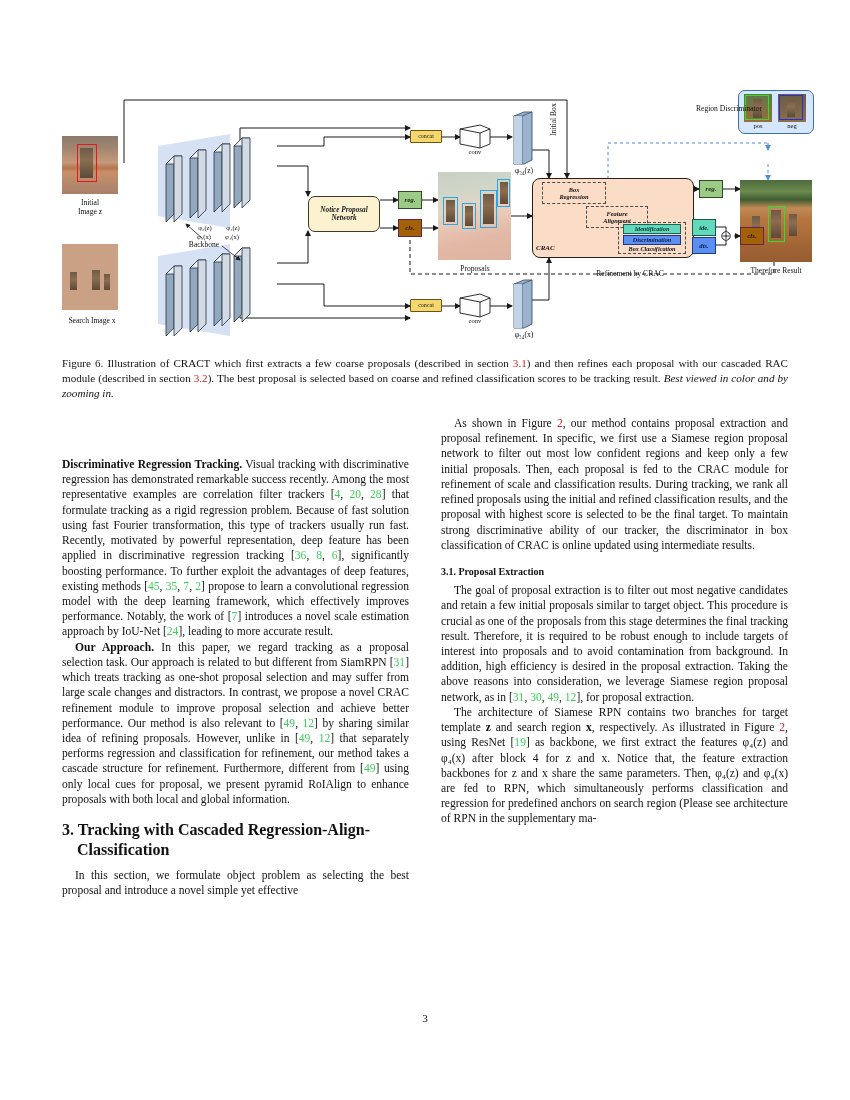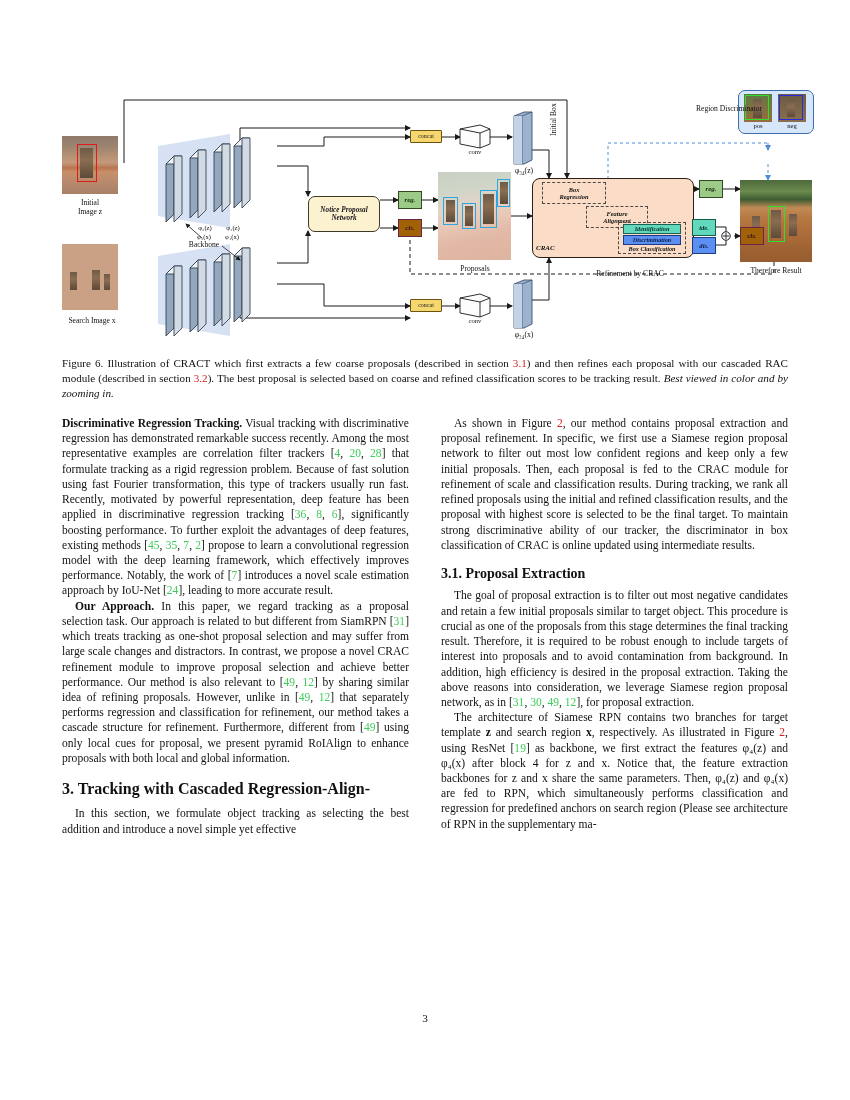--- a/index.html
+++ b/index.html
@@ -182,39 +182,39 @@
     position: absolute;
     top: 416px;
     width: 347px;
     font-size: 11.55px;
     line-height: 1.318;
     text-align: justify;
     text-justify: inter-word;
     hyphens: manual;
     color: #111;
   }
-  .col.left  { left: 62px; }
+  .col.left  { left: 62px; margin-top: 41px; }
   .col.right { left: 441px; }
 
   .col p { margin: 0; text-indent: 13px; }
   .col p.first { text-indent: 0; }
   .col p + p { margin-top: 0; }
 
   .run-in { font-weight: bold; }
 
   h2.sec {
     font-size: 16px;
     font-weight: bold;
     line-height: 1.27;
     margin: 13px 0 7px 0;
     text-align: left;
   }
   h2.sec .hang { display: block; padding-left: 15px; }
   h3.sub {
-    font-size: 14px;
+    font-size: 10px;
     font-weight: bold;
     margin: 12px 0 5px 0;
     text-align: left;
   }
 
   .cite-g { color: #3ecb5a; }
   .cite-r { color: #d32020; }
 
   .pageno {
     position: absolute;
@@ -508,24 +508,25 @@
     <p class="first">
       <span class="run-in">Discriminative Regression Tracking.</span><span><span> Visual tracking with discriminative regression has demonstrated remarkable success recently. Among the most representative examples are correlation filter trackers [</span><span class="cite-g">4</span><span>, </span><span class="cite-g">20</span><span>, </span><span class="cite-g">28</span><span>] that formulate tracking as a rigid regression problem. Because of fast solution using fast Fourier transformation, this type of trackers usually run fast. Recently, motivated by powerful representation, deep feature has been applied in discriminative regression tracking [</span><span class="cite-g">36</span><span>, </span><span class="cite-g">8</span><span>, </span><span class="cite-g">6</span><span>], significantly boosting performance. To further exploit the advantages of deep features, existing methods [</span><span class="cite-g">45</span><span>, </span><span class="cite-g">35</span><span>, </span><span class="cite-g">7</span><span>, </span><span class="cite-g">2</span><span>] propose to learn a convolutional regression model with the deep learning framework, which effectively improves performance. Notably, the work of [</span><span class="cite-g">7</span><span>] introduces a novel scale estimation approach by IoU-Net [</span><span class="cite-g">24</span><span>], leading to more accurate result.</span></span>
     </p>
     <p>
       <span class="run-in">Our Approach.</span><span><span> In this paper, we regard tracking as a proposal selection task. Our approach is related to but different from SiamRPN [</span><span class="cite-g">31</span><span>] which treats tracking as one-shot proposal selection and may suffer from large scale changes and distractors. In contrast, we propose a novel CRAC refinement module to improve proposal selection and achieve better performance. Our method is also relevant to [</span><span class="cite-g">49</span><span>, </span><span class="cite-g">12</span><span>] by sharing similar idea of refining proposals. However, unlike in [</span><span class="cite-g">49</span><span>, </span><span class="cite-g">12</span><span>] that separately performs regression and classification for refinement, our method takes a cascade structure for refinement. Furthermore, different from [</span><span class="cite-g">49</span><span>] using only local cues for proposal, we present pyramid RoIAlign to enhance proposals with both local and global information.</span></span>
     </p>
 
     <h2 class="sec">
       <span>3.</span>
       <span>Tracking with Cascaded Regression-Align-</span>
+      <span class="hang">Classification</span>
     </h2>
 
     <p>
-      <span><span>In this section, we formulate object tracking as selecting the best addition and introduce a novel simple yet effective</span></span>
+      <span><span>In this section, we formulate object problem as selecting the best proposal and introduce a novel simple yet effective</span></span>
     </p>
   </div>
 
   <div class="col right">
     <p>
       <span><span>As shown in Figure </span><span class="cite-r">2</span><span>, our method contains proposal extraction and proposal refinement. In specific, we first use a Siamese region proposal network to filter out most low confident regions and keep only a few initial proposals. Then, each proposal is fed to the CRAC module for refinement of scale and classification results. During tracking, we rank all refined proposals using the initial and refined classification results, and the proposal with highest score is selected to be the final target. To maintain strong discriminative ability of our tracker, the discriminator in box classification of CRAC is online updated using intermediate results.</span></span>
     </p>
 
     <h3 class="sub">3.1. Proposal Extraction</h3>
 

